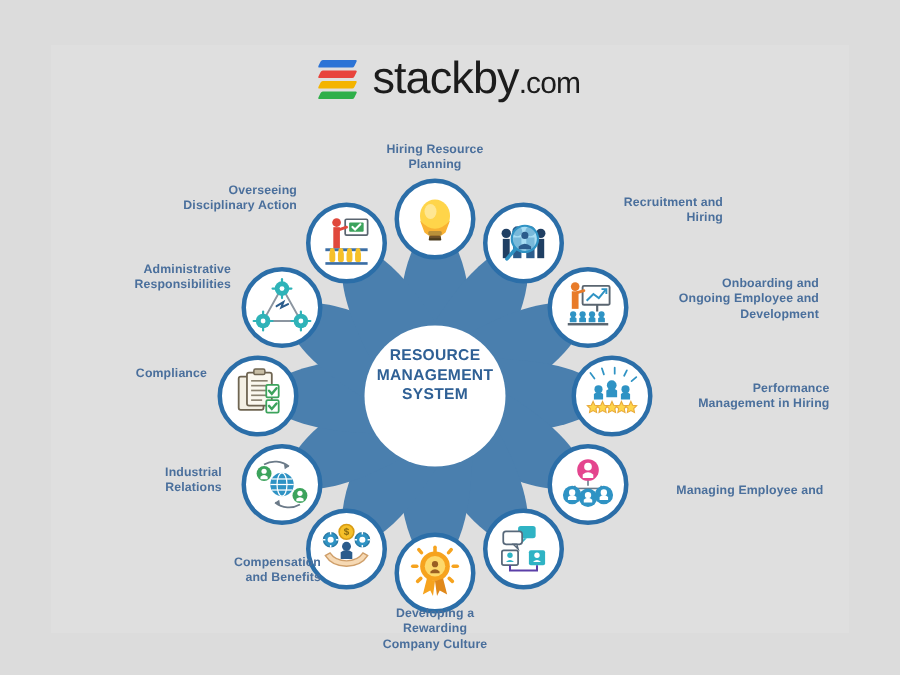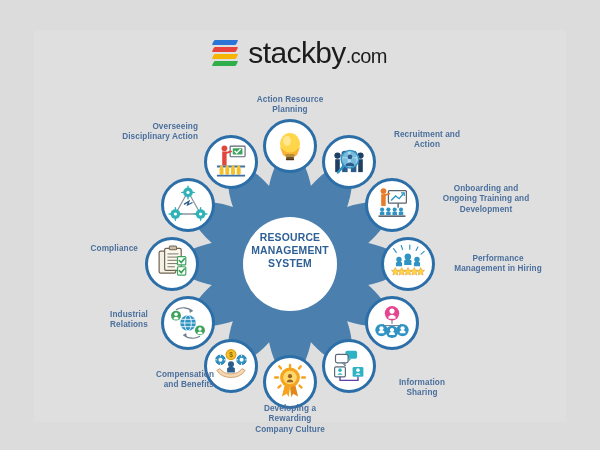--- a/index.html
+++ b/index.html
@@ -62,21 +62,21 @@
   }
 
   .node-label{
     position:absolute;
     color:#4a6f9c;
     font-weight:bold;
     font-size:8.2px;
     line-height:10.4px;
     letter-spacing:0.1px;
   }
-  .lbl-r{text-align:center;}
+  .lbl-r{text-align:right;}
   .lbl-l{text-align:right;}
   .lbl-c{text-align:center;}
 </style>
 </head>
 <body>
 
 <div id="canvas">
 
   <div class="inner-panel"></div>
 
@@ -418,47 +418,44 @@
     </g>
   </svg>
 
   <div class="hub-label">
     <div>RESOURCE</div>
     <div>MANAGEMENT</div>
     <div>SYSTEM</div>
   </div>
 
   <div class="node-label lbl-c" style="left:240px;top:95px;width:100px;">
-    <div>Action Resource</div>
+    <div>Hiring Resource</div>
     <div>Planning</div>
   </div>
 
   <div class="node-label lbl-r" style="left:372px;top:130px;width:110px;">
     <div>Recruitment and</div>
-    <div>Action</div>
+    <div>Hiring</div>
   </div>
 
   <div class="node-label lbl-r" style="left:426px;top:184px;width:120px;">
     <div>Onboarding and</div>
-    <div>Ongoing Training and</div>
+    <div>Ongoing Employee and</div>
     <div>Development</div>
   </div>
 
   <div class="node-label lbl-r" style="left:443px;top:254px;width:110px;">
     <div>Performance</div>
     <div>Management in Hiring</div>
   </div>
 
   <div class="node-label lbl-r" style="left:424px;top:322px;width:125px;">
-  </div>
-
-  <div class="node-label lbl-r" style="left:377px;top:378px;width:90px;">
-    <div>Information</div>
-    <div>Sharing</div>
-  </div>
+    <div>Managing Employee and</div>
+  </div>
+
 
   <div class="node-label lbl-c" style="left:236px;top:404px;width:108px;">
     <div>Developing a</div>
     <div>Rewarding</div>
     <div>Company Culture</div>
   </div>
 
   <div class="node-label lbl-l" style="left:118px;top:370px;width:96px;">
     <div>Compensation</div>
     <div>and Benefits</div>
@@ -466,19 +463,23 @@
 
   <div class="node-label lbl-l" style="left:96px;top:310px;width:66px;text-align:center;">
     <div>Industrial</div>
     <div>Relations</div>
   </div>
 
   <div class="node-label lbl-l" style="left:72px;top:244px;width:66px;">
     <div>Compliance</div>
   </div>
 
+  <div class="node-label lbl-l" style="left:76px;top:175px;width:78px;">
+    <div>Administrative</div>
+    <div>Responsibilities</div>
+  </div>
 
   <div class="node-label lbl-l" style="left:102px;top:122px;width:96px;">
     <div>Overseeing</div>
     <div>Disciplinary Action</div>
   </div>
 
 </div>
 
 </body></html>

